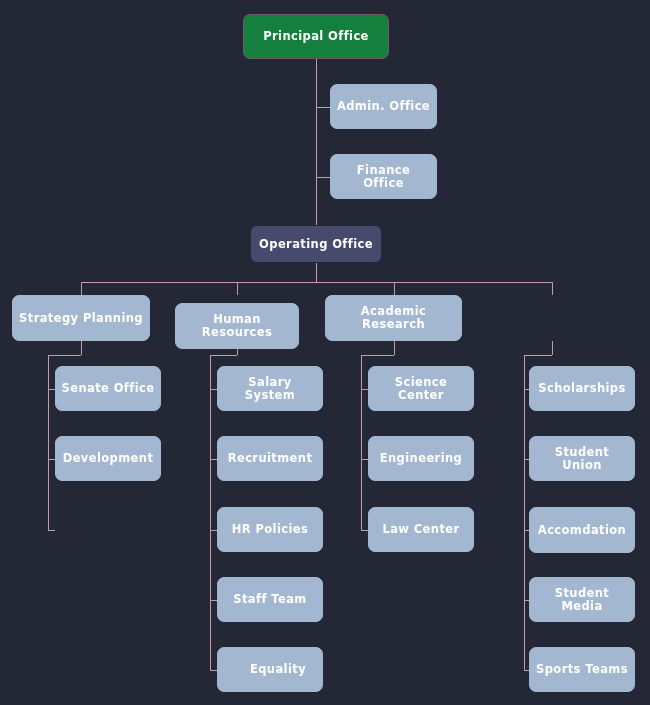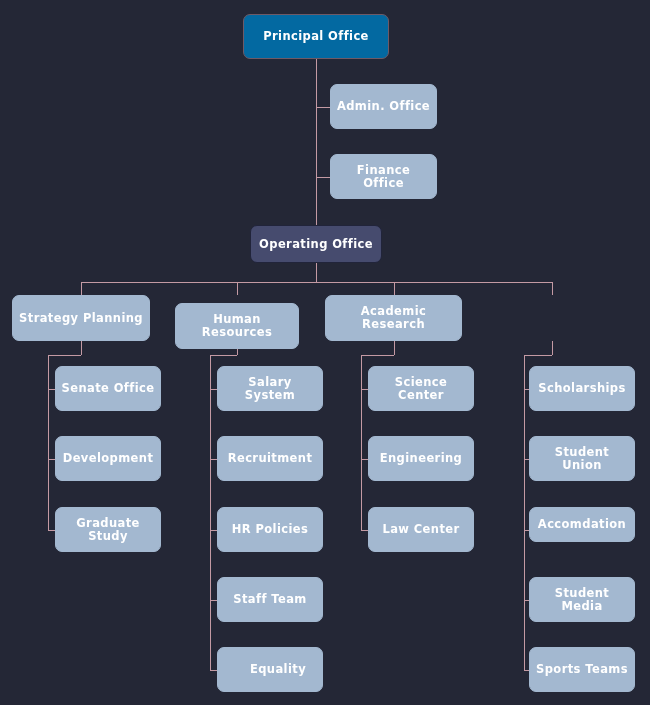--- a/index.html
+++ b/index.html
@@ -37,21 +37,21 @@
     letter-spacing: 0.4px;
     line-height: 1.1;
     padding: 2px 4px;
     user-select: none;
   }
   .node-leaf, .node-dept, .node-staff {
     background: #a3b8d0;
     border: 1px solid #a3b8d0;
   }
   .node-root {
-    background: #0369a1;
+    background: #15803d;
     border: 1.5px solid #6e5a66;
   }
   .node-ops {
     background: #464b6e;
     border: 1.5px solid #21243a;
   }
   .node-label { display: block; width: 100%; }
 </style>
 </head>
 <body>
@@ -108,23 +108,20 @@
     </div>
     <div class="node node-dept" style="left: 12px; top: 295px; width: 138px; height: 46px;">
       <span class="node-label">Strategy Planning</span>
     </div>
     <div class="node node-leaf" style="left: 55px; top: 366px; width: 106px; height: 45px;">
       <span class="node-label">Senate Office</span>
     </div>
     <div class="node node-leaf" style="left: 55px; top: 436px; width: 106px; height: 45px;">
       <span class="node-label">Development</span>
     </div>
-    <div class="node node-leaf" style="left: 55px; top: 507px; width: 106px; height: 45px;">
-      <span class="node-label">Graduate Study</span>
-    </div>
     <div class="node node-dept" style="left: 175px; top: 295px; width: 124px; height: 46px; margin-top: 8px;">
       <span class="node-label">Human Resources</span>
     </div>
     <div class="node node-leaf" style="left: 217px; top: 366px; width: 106px; height: 45px;">
       <span class="node-label">Salary System</span>
     </div>
     <div class="node node-leaf" style="left: 217px; top: 436px; width: 106px; height: 45px;">
       <span class="node-label">Recruitment</span>
     </div>
     <div class="node node-leaf" style="left: 217px; top: 507px; width: 106px; height: 45px;">
@@ -147,21 +144,21 @@
     </div>
     <div class="node node-leaf" style="left: 368px; top: 507px; width: 106px; height: 45px;">
       <span class="node-label">Law Center</span>
     </div>
     <div class="node node-leaf" style="left: 529px; top: 366px; width: 106px; height: 45px;">
       <span class="node-label">Scholarships</span>
     </div>
     <div class="node node-leaf" style="left: 529px; top: 436px; width: 106px; height: 45px;">
       <span class="node-label">Student Union</span>
     </div>
-    <div class="node node-leaf" style="left: 529px; top: 507px; width: 106px; height: 35px;">
+    <div class="node node-leaf" style="left: 529px; top: 507px; width: 106px; height: 46px;">
       <span class="node-label">Accomdation</span>
     </div>
     <div class="node node-leaf" style="left: 529px; top: 647px; width: 106px; height: 45px;">
       <span class="node-label">Sports Teams</span>
     </div>
     <div class="node node-leaf" style="left: 529px; top: 577px; width: 106px; height: 45px;">
       <span class="node-label">Student Media</span>
     </div>
   </div>
 

